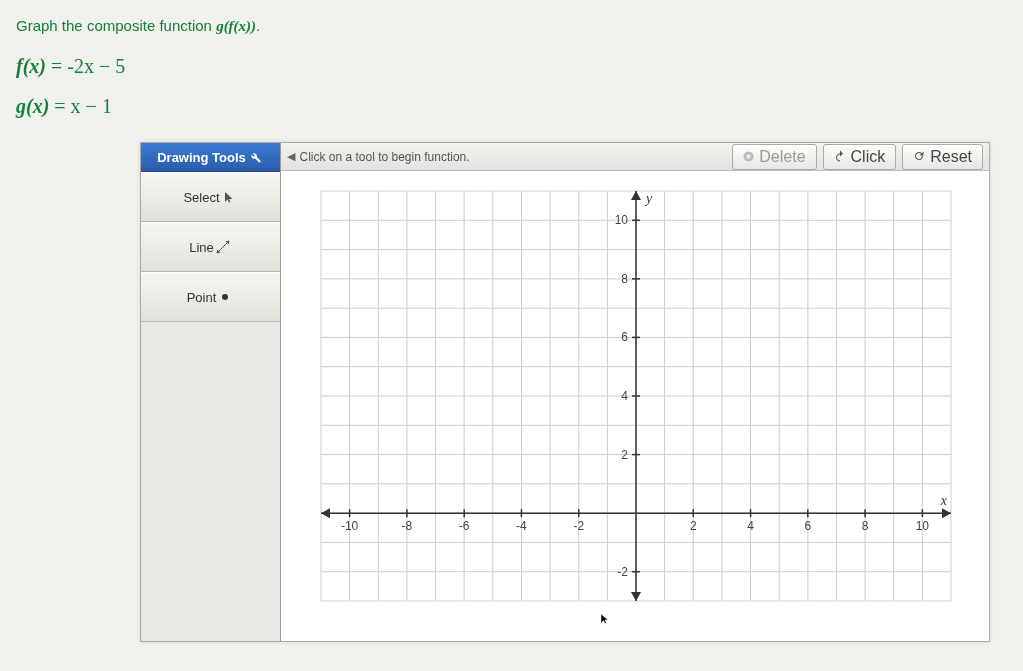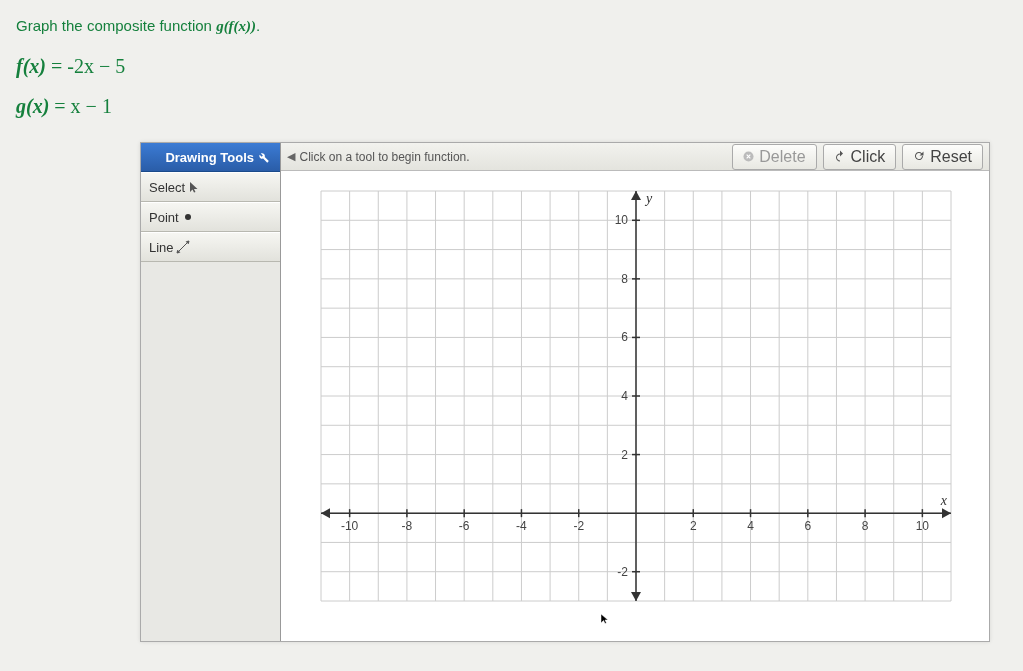--- a/index.html
+++ b/index.html
@@ -38,33 +38,33 @@
       display: flex;
       flex-direction: column;
     }
     .tools-header {
       background: linear-gradient(#3b7bd4, #2a5da8);
       color: #fff;
       font-size: 13px;
       font-weight: bold;
       padding: 6px 8px;
       display: flex;
-      justify-content: flex-end;
+      justify-content: center;
       align-items: center;
       border-bottom: 1px solid #1a4a8a;
     }
     .tool-row {
       background: linear-gradient(#f6f6f2, #e2e2dc);
       border-bottom: 1px solid #b8b8b0;
       border-top: 1px solid #fff;
-      padding: 6px 8px;
+      padding: 16px 8px;
       font-size: 13px;
       color: #333;
       display: flex;
-      justify-content: flex-start;
+      justify-content: center;
       align-items: center;
       cursor: pointer;
     }
     .tool-icon-cell {
       width: 18px; height: 16px;
       display: flex; align-items: center; justify-content: center;
       color: #555;
     }
     .canvas-panel {
       flex: 1;
@@ -159,32 +159,32 @@
 
     <div class="tool-row">
       <span>Select</span>
       <span class="tool-icon-cell">
         <svg width="12" height="14" viewBox="0 0 24 24" fill="#555">
             <path d="M4 2l0 20 5-5 3 6 3-1-3-6 7 0z"></path>
           </svg>
       </span>
     </div>
     <div class="tool-row">
+      <span>Line</span>
+      <span class="tool-icon-cell">
+        <svg width="16" height="16" viewBox="0 0 24 24" fill="#555">
+            <path d="M3 21l4-1-3-3zM21 3l-1 4-3-3zM6 18L18 6" stroke="#555" stroke-width="1.5"></path>
+          </svg>
+      </span>
+    </div>
+    <div class="tool-row">
       <span>Point</span>
       <span class="tool-icon-cell">
         <svg width="10" height="10" viewBox="0 0 10 10">
             <circle cx="5" cy="5" r="3" fill="#333"></circle>
-          </svg>
-      </span>
-    </div>
-    <div class="tool-row">
-      <span>Line</span>
-      <span class="tool-icon-cell">
-        <svg width="16" height="16" viewBox="0 0 24 24" fill="#555">
-            <path d="M3 21l4-1-3-3zM21 3l-1 4-3-3zM6 18L18 6" stroke="#555" stroke-width="1.5"></path>
           </svg>
       </span>
     </div>
   </div>
 
   <div class="canvas-panel">
     <div class="canvas-toolbar">
       <div class="toolbar-hint">
         <span style="color:#666;font-size:11px;">◀</span>
         <span>Click on a tool to begin function.</span>

